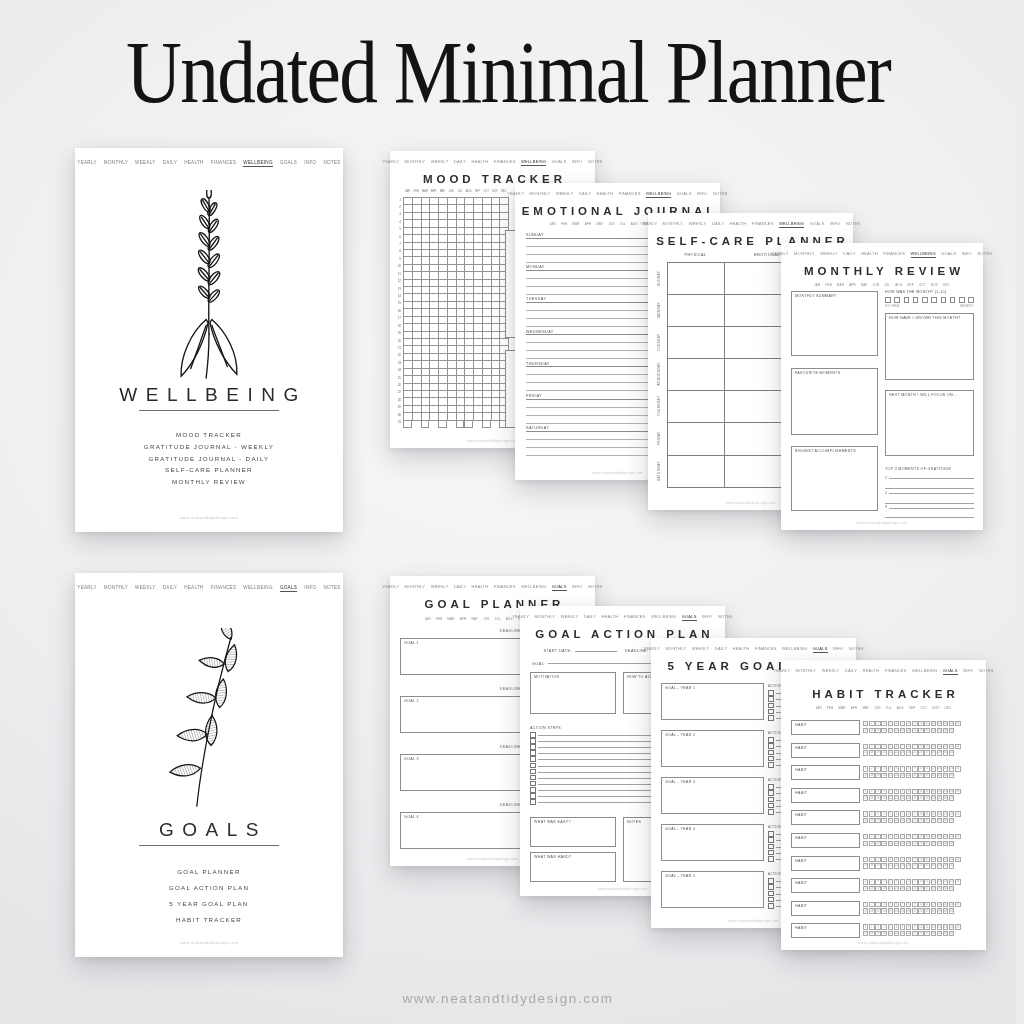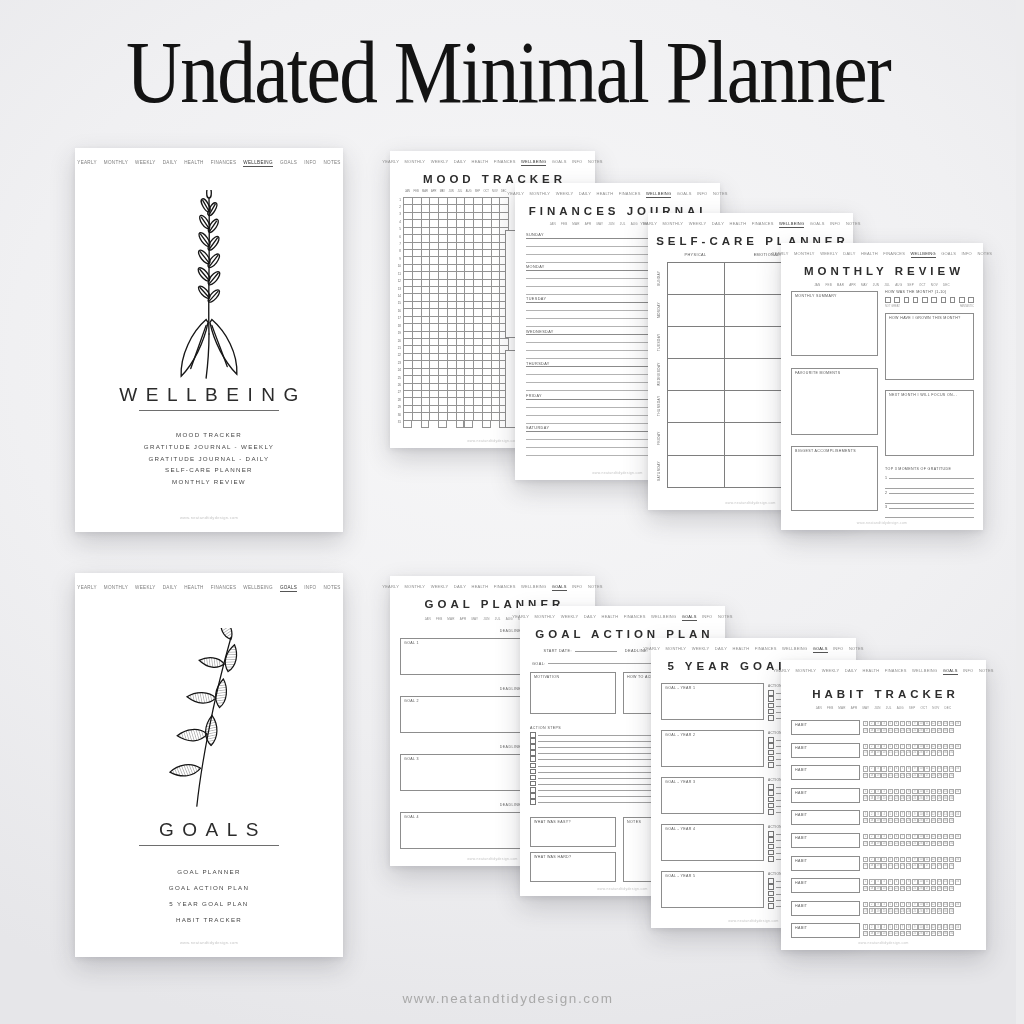--- a/index.html
+++ b/index.html
@@ -661,21 +661,21 @@
         <div class="tb">MONTHLY</div>
         <div class="tb">WEEKLY</div>
         <div class="tb">DAILY</div>
         <div class="tb">HEALTH</div>
         <div class="tb">FINANCES</div>
         <div class="tb on">WELLBEING</div>
         <div class="tb">GOALS</div>
         <div class="tb">INFO</div>
         <div class="tb">NOTES</div>
       </div>
-    <div class="mtitle">FINANCES JOURNAL</div>
+    <div class="mtitle">EMOTIONAL JOURNAL</div>
     <div class="mmonths" style="top:39px">
         <div class="mo">JAN</div>
         <div class="mo">FEB</div>
         <div class="mo">MAR</div>
         <div class="mo">APR</div>
         <div class="mo">MAY</div>
         <div class="mo">JUN</div>
         <div class="mo">JUL</div>
         <div class="mo">AUG</div>
         <div class="mo">SEP</div>

